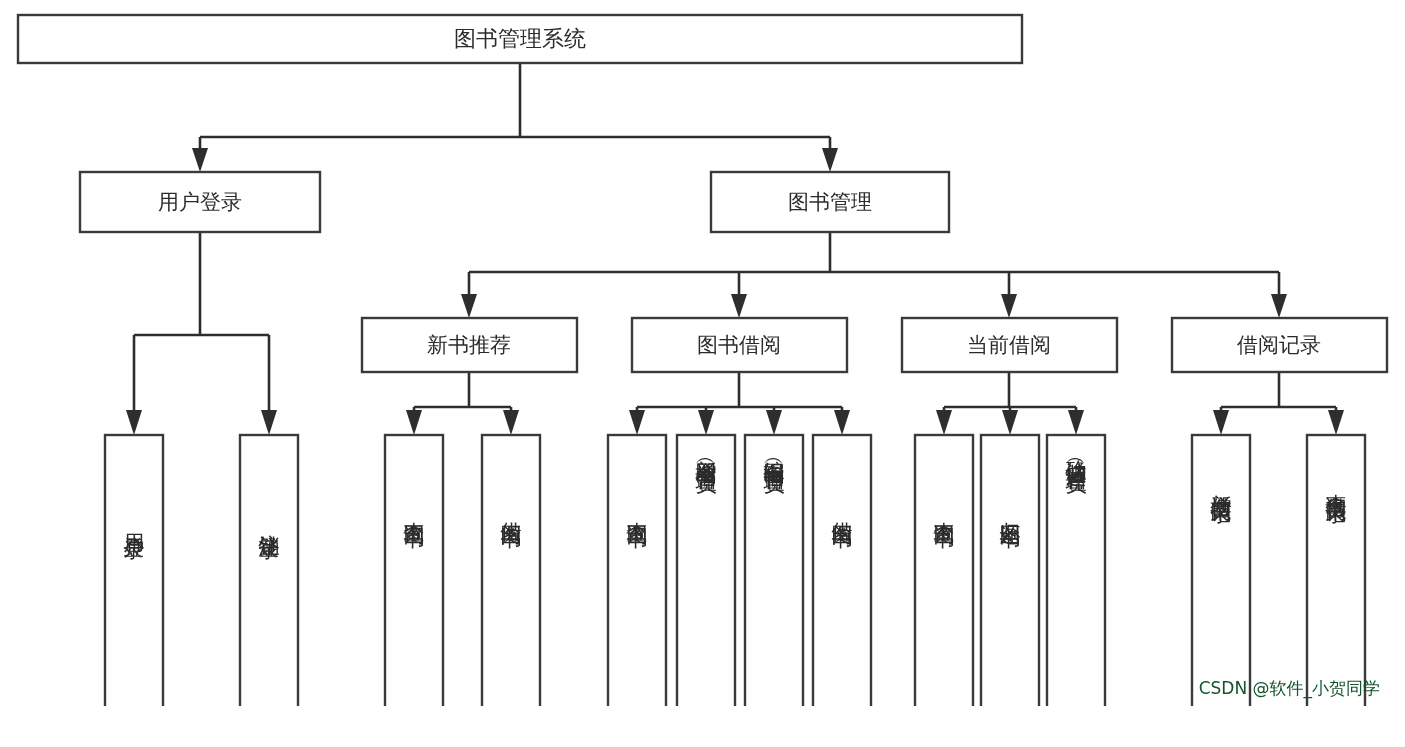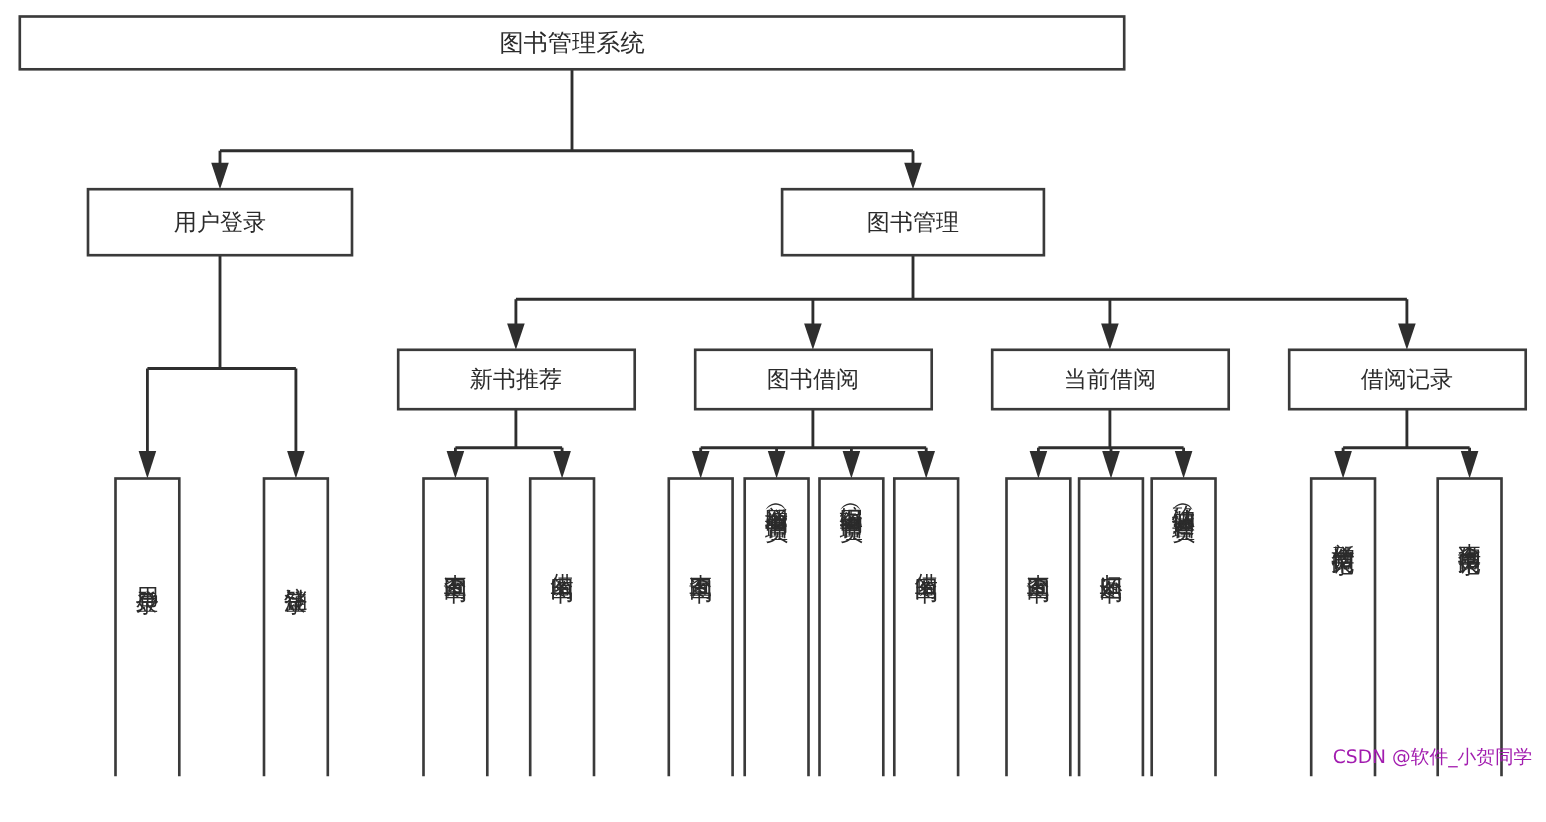--- a/index.html
+++ b/index.html
@@ -64,25 +64,25 @@
     text-orientation: upright;
     font-family: "DejaVu Sans", "Liberation Sans", sans-serif;
     font-size: 21px;
     line-height: 1.05;
     color: #2b2b2b;
     letter-spacing: 2px;
     white-space: nowrap;
   }
   .watermark {
     position: absolute;
-    right: 12px;
+    right: 25px;
     bottom: 6px;
     font-family: "DejaVu Sans", "Liberation Sans", sans-serif;
     font-size: 17px;
-    color: #a21caf;
+    color: #14532d;
     white-space: nowrap;
     pointer-events: none;
   }
 </style>
 </head>
 <body>
 
 <div id="diagram-root">
 
   <svg class="diagram-canvas" viewBox="0 0 1405 747">

